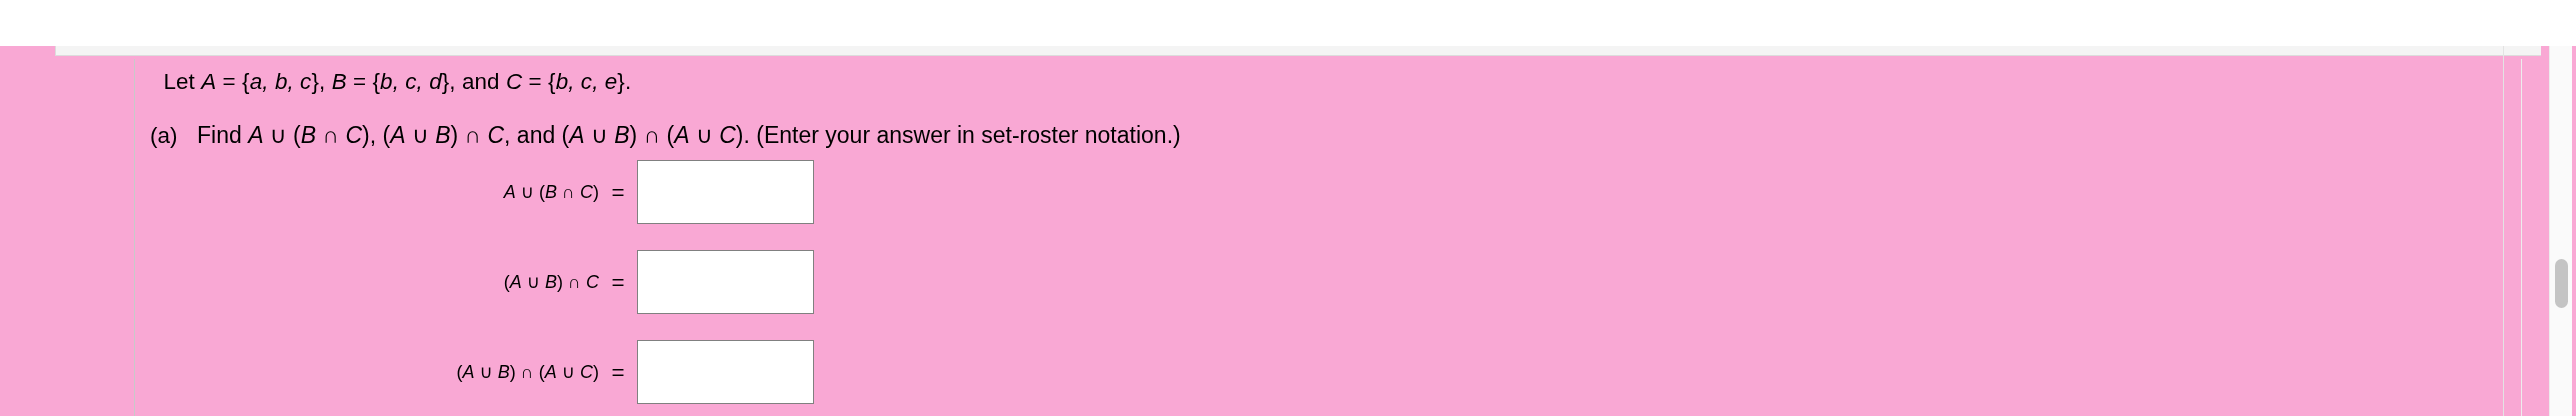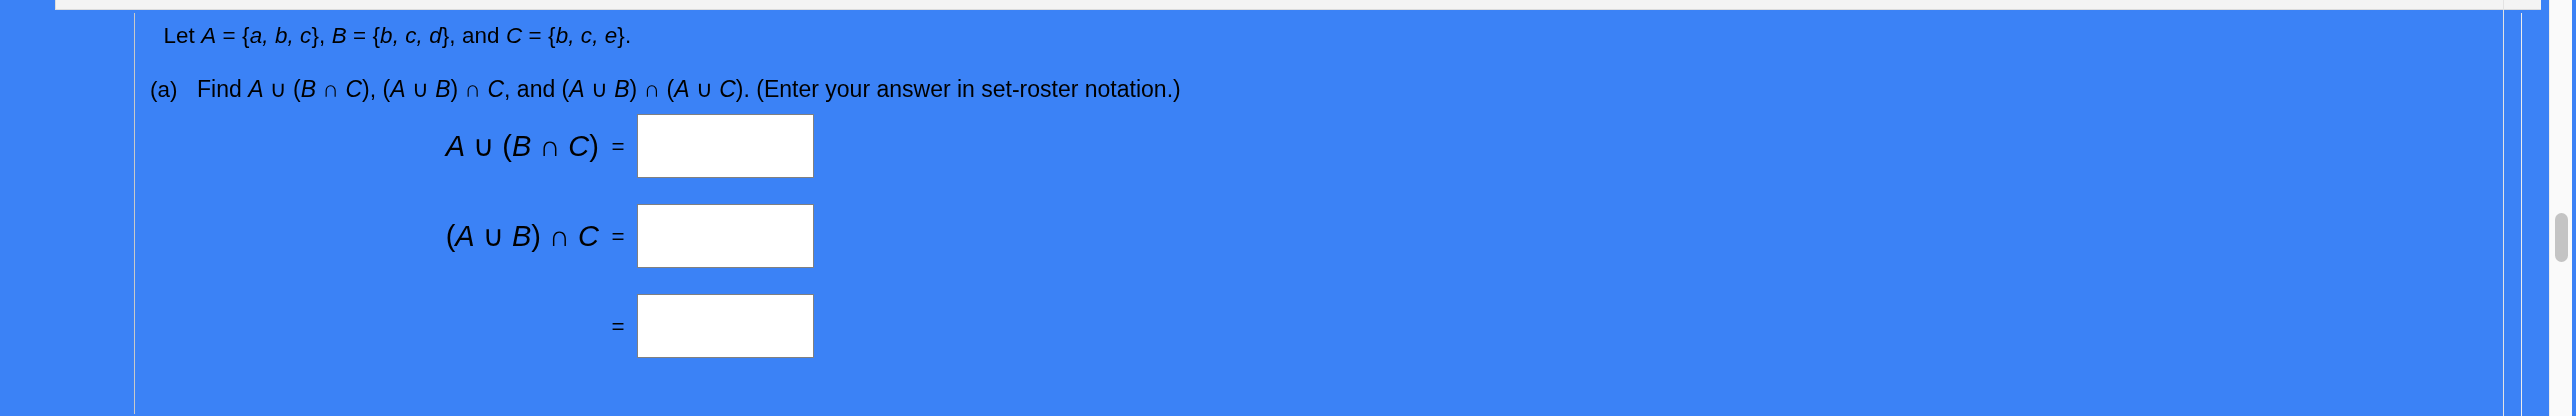--- a/index.html
+++ b/index.html
@@ -13,21 +13,22 @@
     overflow: hidden;
     font-family: "Liberation Sans", sans-serif;
     color: #000000;
     position: relative;
   }
 
   
   #page {
     position: absolute;
     inset: 0;
-    background: #3b82f6;
+    background: #f9a8d4;
+    margin-top: 46px;
   }
 
   
   .top-band {
     position: absolute;
     left: 55px;
     top: 0;
     width: 2485px;
     height: 9.8px;
     background: #f4f4f4;
@@ -121,21 +122,21 @@
     width: 680px;
   }
   .eq-row {
     display: flex;
     align-items: center;
     justify-content: flex-end;
     height: 64px;
     margin-bottom: 26px;
   }
   .eq-label {
-    font-size: 29px;
+    font-size: 18px;
     line-height: 27px;
     white-space: nowrap;
     text-align: left;
     padding-right: 0;
   }
   .eq-eq {
     font-size: 22.4px;
     line-height: 27px;
     padding: 0 12.5px 0 12.5px;
   }
@@ -206,20 +207,21 @@
         <input class="answer-box" type="text" value="" style="">
       </div>
 
       <div class="eq-row">
         <span class="eq-label">(<i>A</i> ∪ <i>B</i>) ∩ <i>C</i></span>
         <span class="eq-eq">=</span>
         <input class="answer-box" type="text" value="" style="">
       </div>
 
       <div class="eq-row">
+        <span class="eq-label">(<i>A</i> ∪ <i>B</i>) ∩ (<i>A</i> ∪ <i>C</i>)</span>
         <span class="eq-eq">=</span>
         <input class="answer-box" type="text" value="" style="">
       </div>
 
     </div>
   </div>
 
   <div class="scrollbar">
     <div class="scroll-thumb"></div>
   </div>

